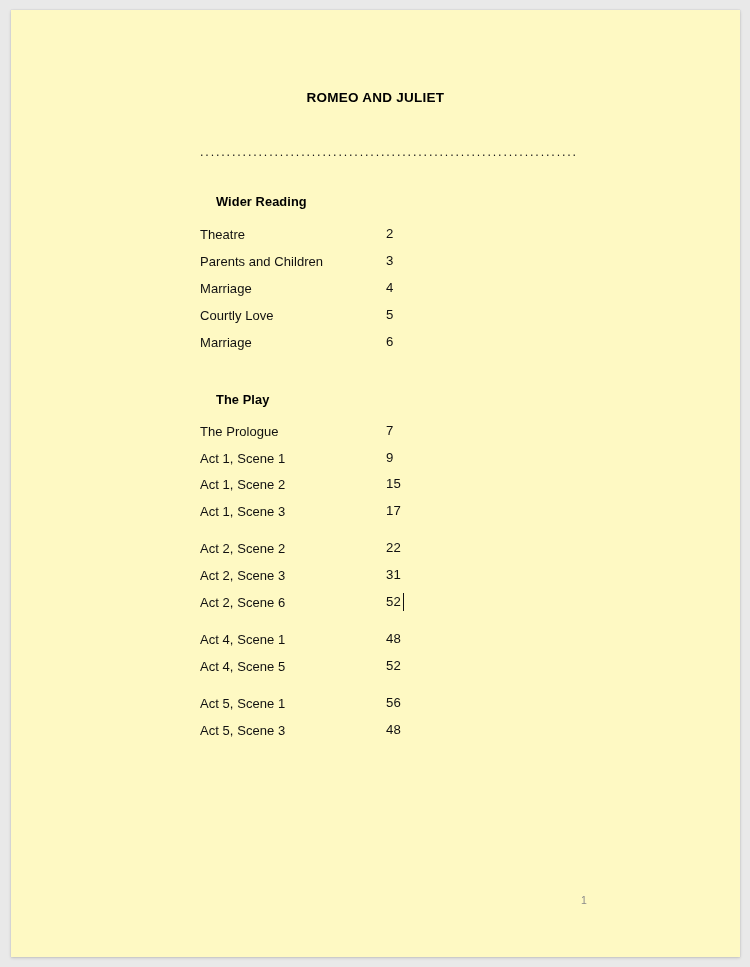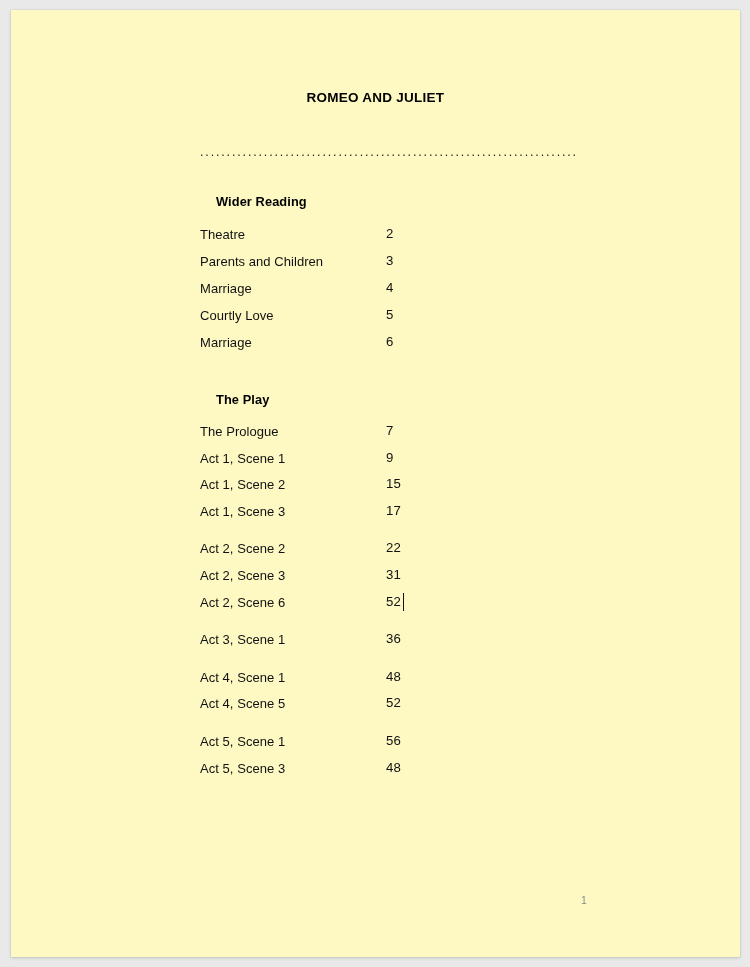--- a/index.html
+++ b/index.html
@@ -170,21 +170,20 @@
               <li class="toc-row"><span class="toc-label">Act 1, Scene 1</span><span class="toc-page">9</span></li>
               <li class="toc-row"><span class="toc-label">Act 1, Scene 2</span><span class="toc-page">15</span></li>
               <li class="toc-row"><span class="toc-label">Act 1, Scene 3</span><span class="toc-page">17</span></li>
             </ul>
             <ul class="toc-group">
               <li class="toc-row"><span class="toc-label">Act 2, Scene 2</span><span class="toc-page">22</span></li>
               <li class="toc-row"><span class="toc-label">Act 2, Scene 3</span><span class="toc-page">31</span></li>
               <li class="toc-row"><span class="toc-label">Act 2, Scene 6</span><span class="toc-page">52</span><span class="caret"></span></li>
             </ul>
             <ul class="toc-group">
-              <li class="toc-row"><span class="toc-label">Act 3, Scene 1</span><span class="toc-page">36</span></li>
             </ul>
             <ul class="toc-group">
               <li class="toc-row"><span class="toc-label">Act 4, Scene 1</span><span class="toc-page">48</span></li>
               <li class="toc-row"><span class="toc-label">Act 4, Scene 5</span><span class="toc-page">52</span></li>
             </ul>
             <ul class="toc-group">
               <li class="toc-row"><span class="toc-label">Act 5, Scene 1</span><span class="toc-page">56</span></li>
               <li class="toc-row"><span class="toc-label">Act 5, Scene 3</span><span class="toc-page">48</span></li>
             </ul>
           </div>

